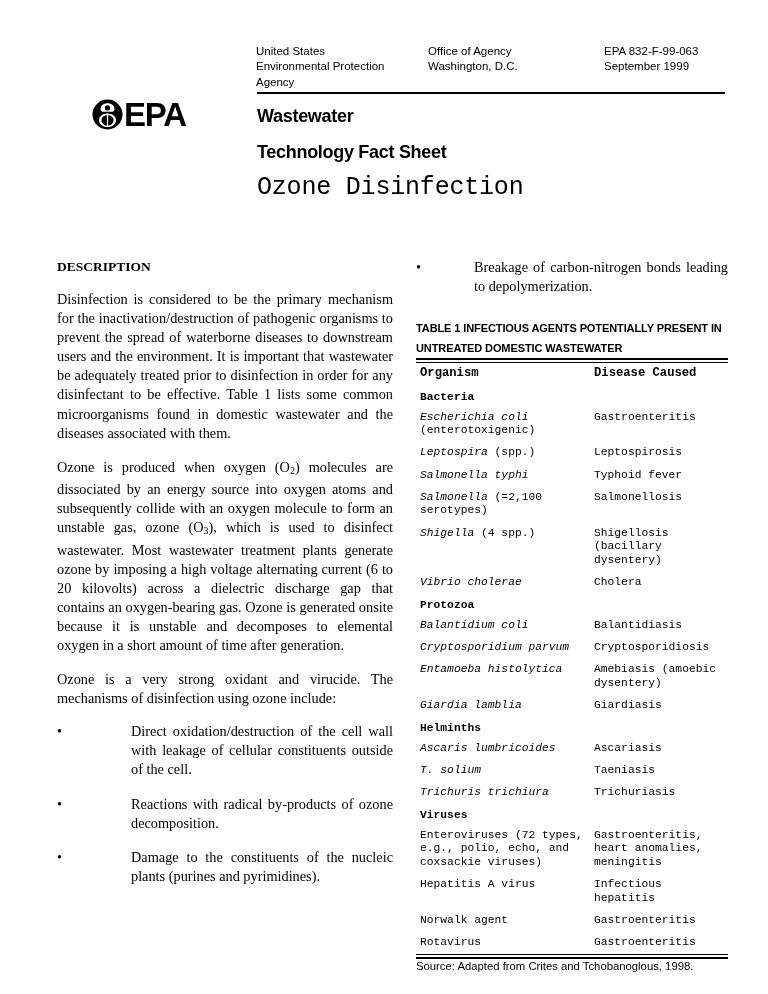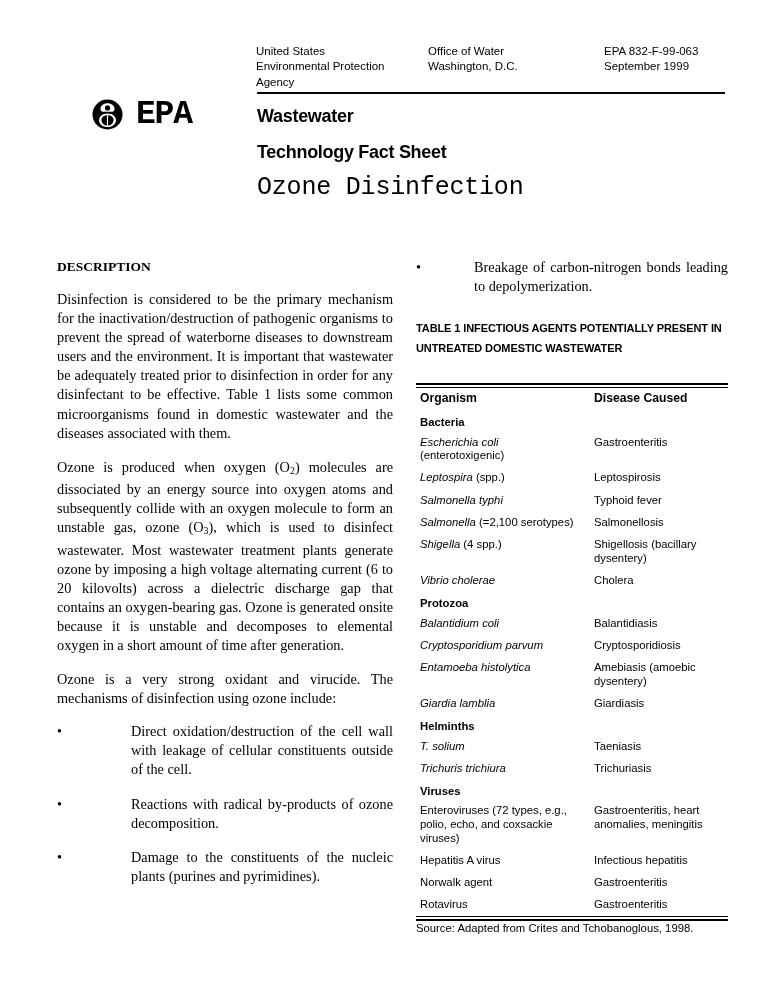--- a/index.html
+++ b/index.html
@@ -65,26 +65,25 @@
     display: flex;
     align-items: center;
   }
   .epa-seal {
     width: 31px;
     height: 31px;
     flex: 0 0 auto;
     margin-right: 1px;
   }
   .epa-wordmark {
-    font-family: Liberation Mono, monospace;
+    font-family: Liberation Sans, sans-serif;
     font-weight: bold;
     font-size: 33px;
     letter-spacing: -1.2px;
     line-height: 31px;
-    margin-left: 12px;
   }
 
   .doc-title-block {
     position: absolute;
     left: 257px;
     top: 98px;
     width: 470px;
   }
   .doc-title-1, .doc-title-2 {
     font-family: "Liberation Sans", "DejaVu Sans", sans-serif;
@@ -160,22 +159,21 @@
     font-family: "Liberation Sans", "DejaVu Sans", sans-serif;
     font-weight: bold;
     font-size: 11px;
     line-height: 20px;
     text-align: left;
     margin: 22px 0 0 0;
     letter-spacing: -0.1px;
   }
 
   .tbl-wrap {
-    margin-top: 25px;
-    font-family: Liberation Sans, sans-serif;
+    font-family: Liberation Mono, monospace;
   }
 
   .rule-double-top {
     border-top: 2.4px solid #000;
     border-bottom: 1.1px solid #000;
     height: 2px;
     margin-bottom: 0;
   }
   .rule-double-bottom {
     border-top: 1.1px solid #000;
@@ -224,21 +222,21 @@
 
   <div class="masthead">
 
     <div class="agency-lines">
       <div class="agency-col-1">
         <div class="agency-line">United States</div>
         <div class="agency-line">Environmental Protection</div>
         <div class="agency-line">Agency</div>
       </div>
       <div class="agency-col-2">
-        <div class="agency-line">Office of Water</div>
+        <div class="agency-line">Office of Agency</div>
         <div class="agency-line">Washington, D.C.</div>
       </div>
       <div class="agency-col-3">
         <div class="agency-line">EPA 832-F-99-063</div>
         <div class="agency-line">September 1999</div>
       </div>
     </div>
 
     <div class="masthead-rule"></div>
 
@@ -357,20 +355,24 @@
             </tr>
             <tr>
               <td class="c1 org"><i>Giardia lamblia</i></td>
               <td class="c2">Giardiasis</td>
             </tr>
             <tr class="group">
               <td class="c1 org">Helminths</td>
               <td class="c2"></td>
             </tr>
             <tr>
+              <td class="c1 org"><i>Ascaris lumbricoides</i></td>
+              <td class="c2">Ascariasis</td>
+            </tr>
+            <tr>
               <td class="c1 org"><i>T. solium</i></td>
               <td class="c2">Taeniasis</td>
             </tr>
             <tr>
               <td class="c1 org"><i>Trichuris trichiura</i></td>
               <td class="c2">Trichuriasis</td>
             </tr>
             <tr class="group">
               <td class="c1 org">Viruses</td>
               <td class="c2"></td>

